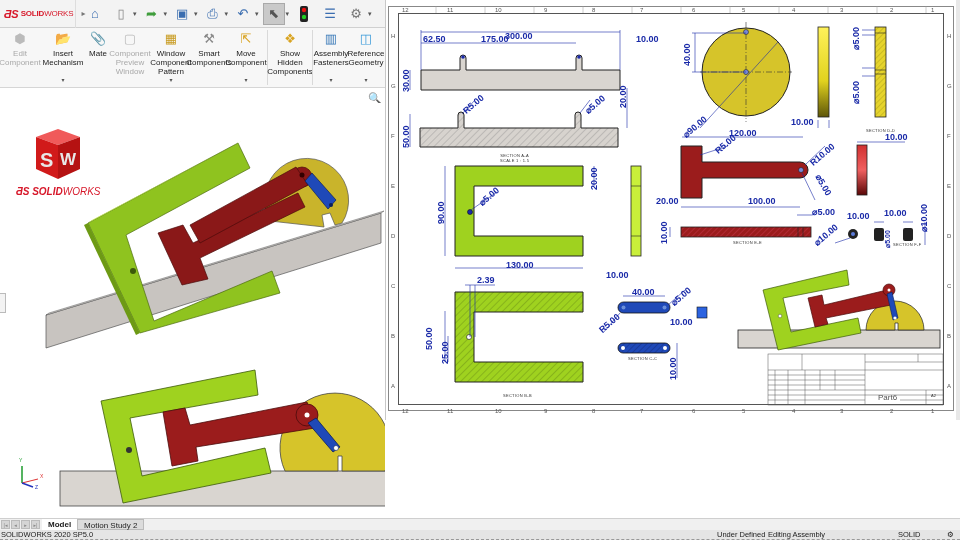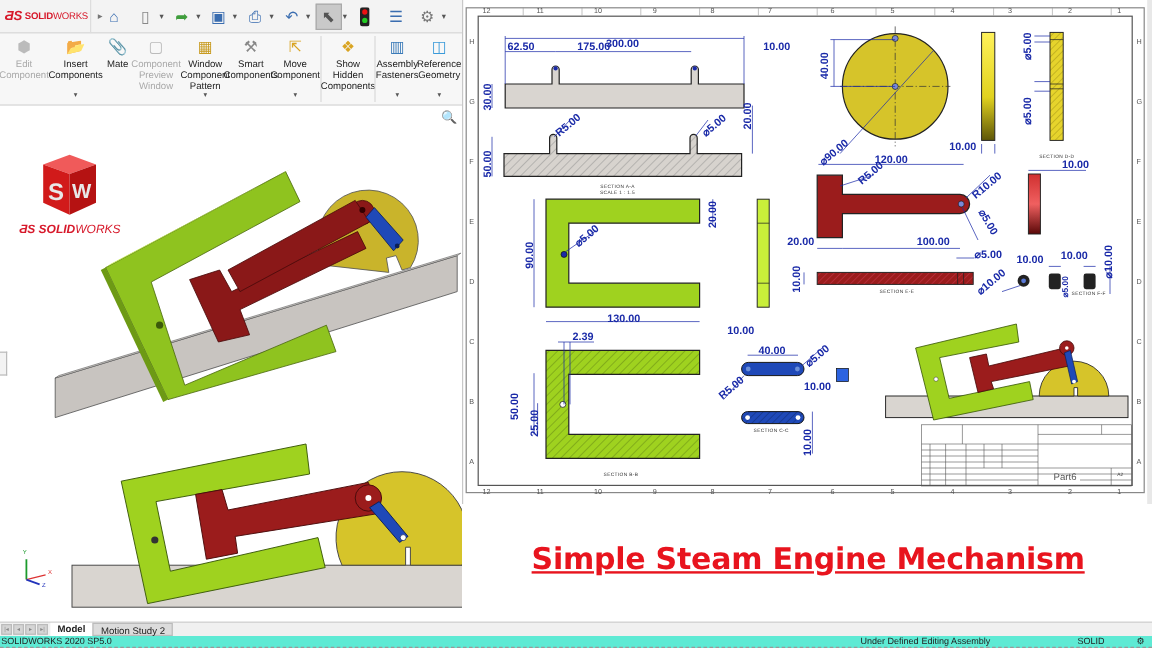--- a/index.html
+++ b/index.html
@@ -35,21 +35,21 @@
 .sw-wordmark{position:absolute;left:16px;top:83px;font-size:10px;font-weight:bold;color:#d7182a;font-style:italic}
 .sw-wordmark span{font-weight:normal}
 
 .bottomtabs{position:absolute;left:0;top:518px;width:960px;height:12px;background:#f0f0f0;border-top:1px solid #cfcfcf;display:flex;align-items:center}
 .navbtns{display:flex;gap:1px;padding-left:1px;width:42px}
 .navbtns div{width:9px;height:9px;background:#d5d5d5;border:1px solid #bbb;font-size:5px;color:#888;text-align:center;line-height:8px}
 .btab{font-size:8px;padding:0 6px;height:11px;line-height:11px;cursor:pointer;color:#222}
 .btab.active{font-weight:bold;background:#fff}
 .btab.inact{background:#dcdcdc;border:1px solid #bbb}
 
-.statusbar{position:absolute;left:0;top:530px;width:960px;height:10px;background:#5eead4;font-size:7.5px;color:#222;line-height:10px;border-bottom:1px dashed #999}
+.statusbar{position:absolute;left:0;top:530px;width:960px;height:10px;background:#e5e5e5;font-size:7.5px;color:#222;line-height:10px;border-bottom:1px dashed #999}
 .statusbar .l{position:absolute;left:1px}
 .statusbar .m1{position:absolute;left:717px}
 .statusbar .m2{position:absolute;left:768px}
 .statusbar .r{position:absolute;left:898px}
 .statusbar .r2{position:absolute;left:947px}
 
 .sheet{position:absolute;left:385px;top:0;width:575px;height:420px;background:#fff;border-left:1px solid #c8c8c8}
 .sheet-frame{position:absolute;left:388px;top:6px;width:566px;height:405px;border:1px solid #888}
 .sheet-inner{position:absolute;left:398px;top:13px;width:546px;height:392px;border:1px solid #555}
 .zone{position:absolute;font-size:6px;color:#555}
@@ -100,21 +100,21 @@
     </div>
   </div>
 
   <div class="ribbon">
     <div class="rb dis" style="width:40px">
         <div class="ic" style="color:#bbb">⬢</div>
         <span>Edit Component</span>
       </div>
     <div class="rb" style="width:46px">
         <div class="ic" style="color:#e2a92a">📂</div>
-        <span>Insert Components</span>
+        <span>Insert Mechanism</span>
         <span class="dd">▾</span>
       </div>
     <div class="rb" style="width:24px">
         <div class="ic" style="color:#555">📎</div>
         <span>Mate</span>
       </div>
     <div class="rb dis" style="width:40px">
         <div class="ic" style="color:#bbb">▢</div>
         <span>Component Preview Window</span>
       </div>
@@ -481,34 +481,33 @@
   <div class="dim v" style="left:851px;top:50px">⌀5.00</div>
   <div class="dim v" style="left:851px;top:104px">⌀5.00</div>
   <div class="dim" style="left:636px;top:34px">10.00</div>
   <div class="seclbl" style="left:866px;top:128px">SECTION D-D</div>
 
   <div class="dim" style="left:729px;top:128px">120.00</div>
   <div class="dim d" style="left:713px;top:148px">R5.00</div>
   <div class="dim d" style="left:808px;top:160px">R10.00</div>
   <div class="dim" style="left:812px;top:180px;transform:rotate(60deg)">⌀5.00</div>
   <div class="dim" style="left:656px;top:196px">20.00</div>
-  <div class="dim" style="left:764px;top:196px">100.00</div>
+  <div class="dim" style="left:748px;top:196px">100.00</div>
   <div class="dim v" style="left:659px;top:244px">10.00</div>
   <div class="dim" style="left:885px;top:132px">10.00</div>
   <div class="seclbl" style="left:733px;top:240px">SECTION E-E</div>
 
   <div class="dim" style="left:812px;top:207px">⌀5.00</div>
   <div class="dim d" style="left:812px;top:240px">⌀10.00</div>
   <div class="dim" style="left:847px;top:211px">10.00</div>
   <div class="dim" style="left:884px;top:208px">10.00</div>
   <div class="dim v" style="left:919px;top:232px">⌀10.00</div>
   <div class="dim v" style="left:884px;top:248px;font-size:7px">⌀5.00</div>
   <div class="seclbl" style="left:893px;top:242px">SECTION F-F</div>
 
-  <div class="big-title">Simple Steam Engine Mechanism</div>
 
   <div class="bottomtabs">
     <div class="navbtns">
       <div>|◂</div>
       <div>◂</div>
       <div>▸</div>
       <div>▸|</div>
     </div>
     <div class="btab active">Model</div>
     <div class="btab inact">Motion Study 2</div>

